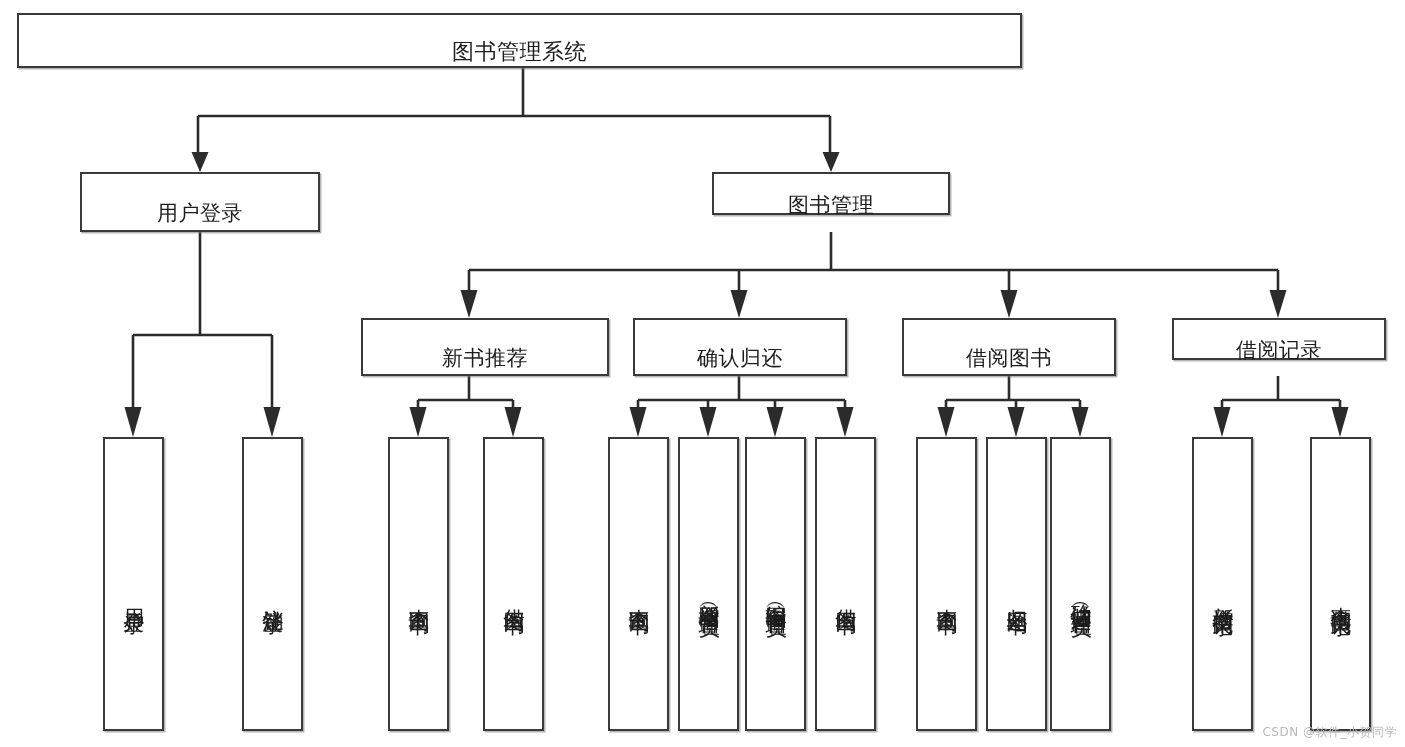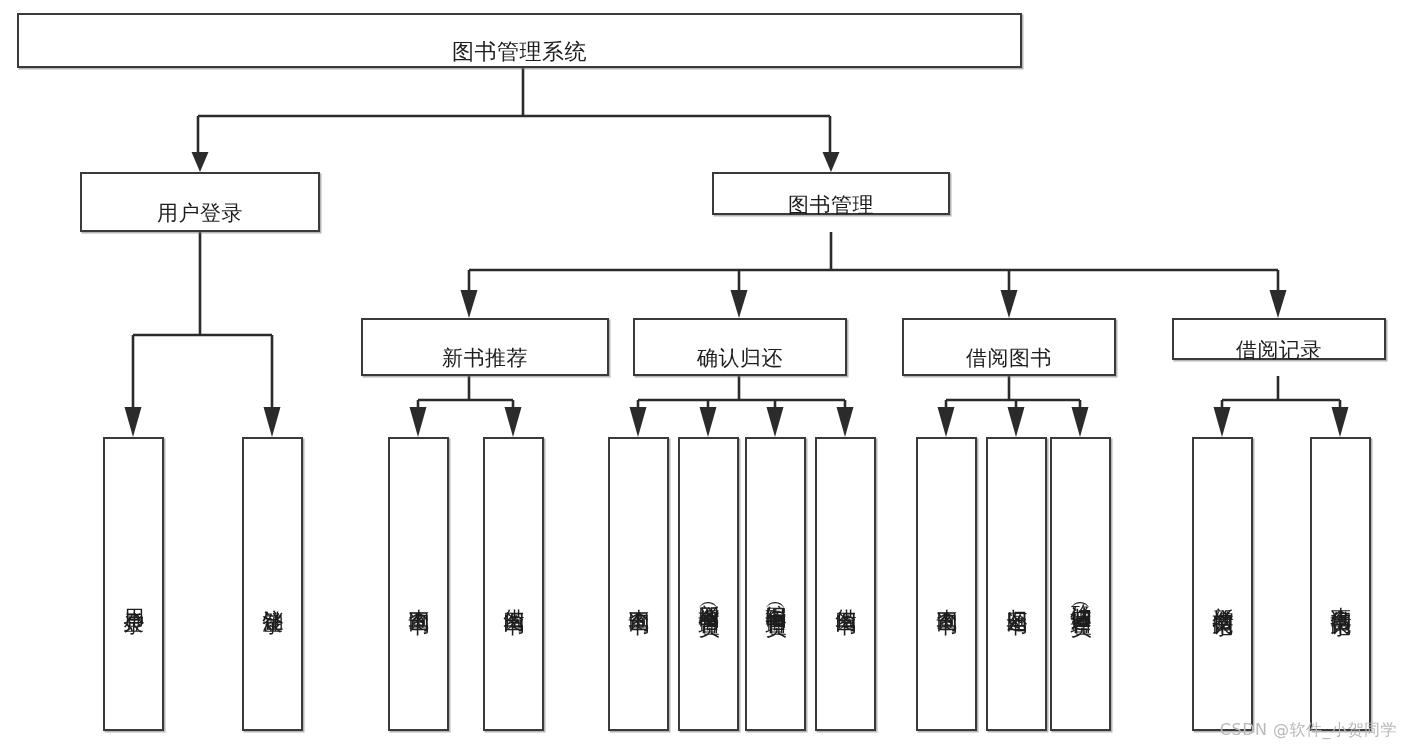--- a/index.html
+++ b/index.html
@@ -63,21 +63,21 @@
     font-size: 21px;
     line-height: 1.28;
     letter-spacing: 2px;
     white-space: nowrap;
     max-height: 272px;
   }
   .watermark {
     position: absolute;
     right: 8px;
     bottom: 6px;
-    font-size: 16px;
+    font-size: 12px;
     color: #b9b9b9;
     letter-spacing: 0.5px;
     white-space: nowrap;
   }
 </style>
 </head>
 <body>
 
 <div id="diagram">
 

